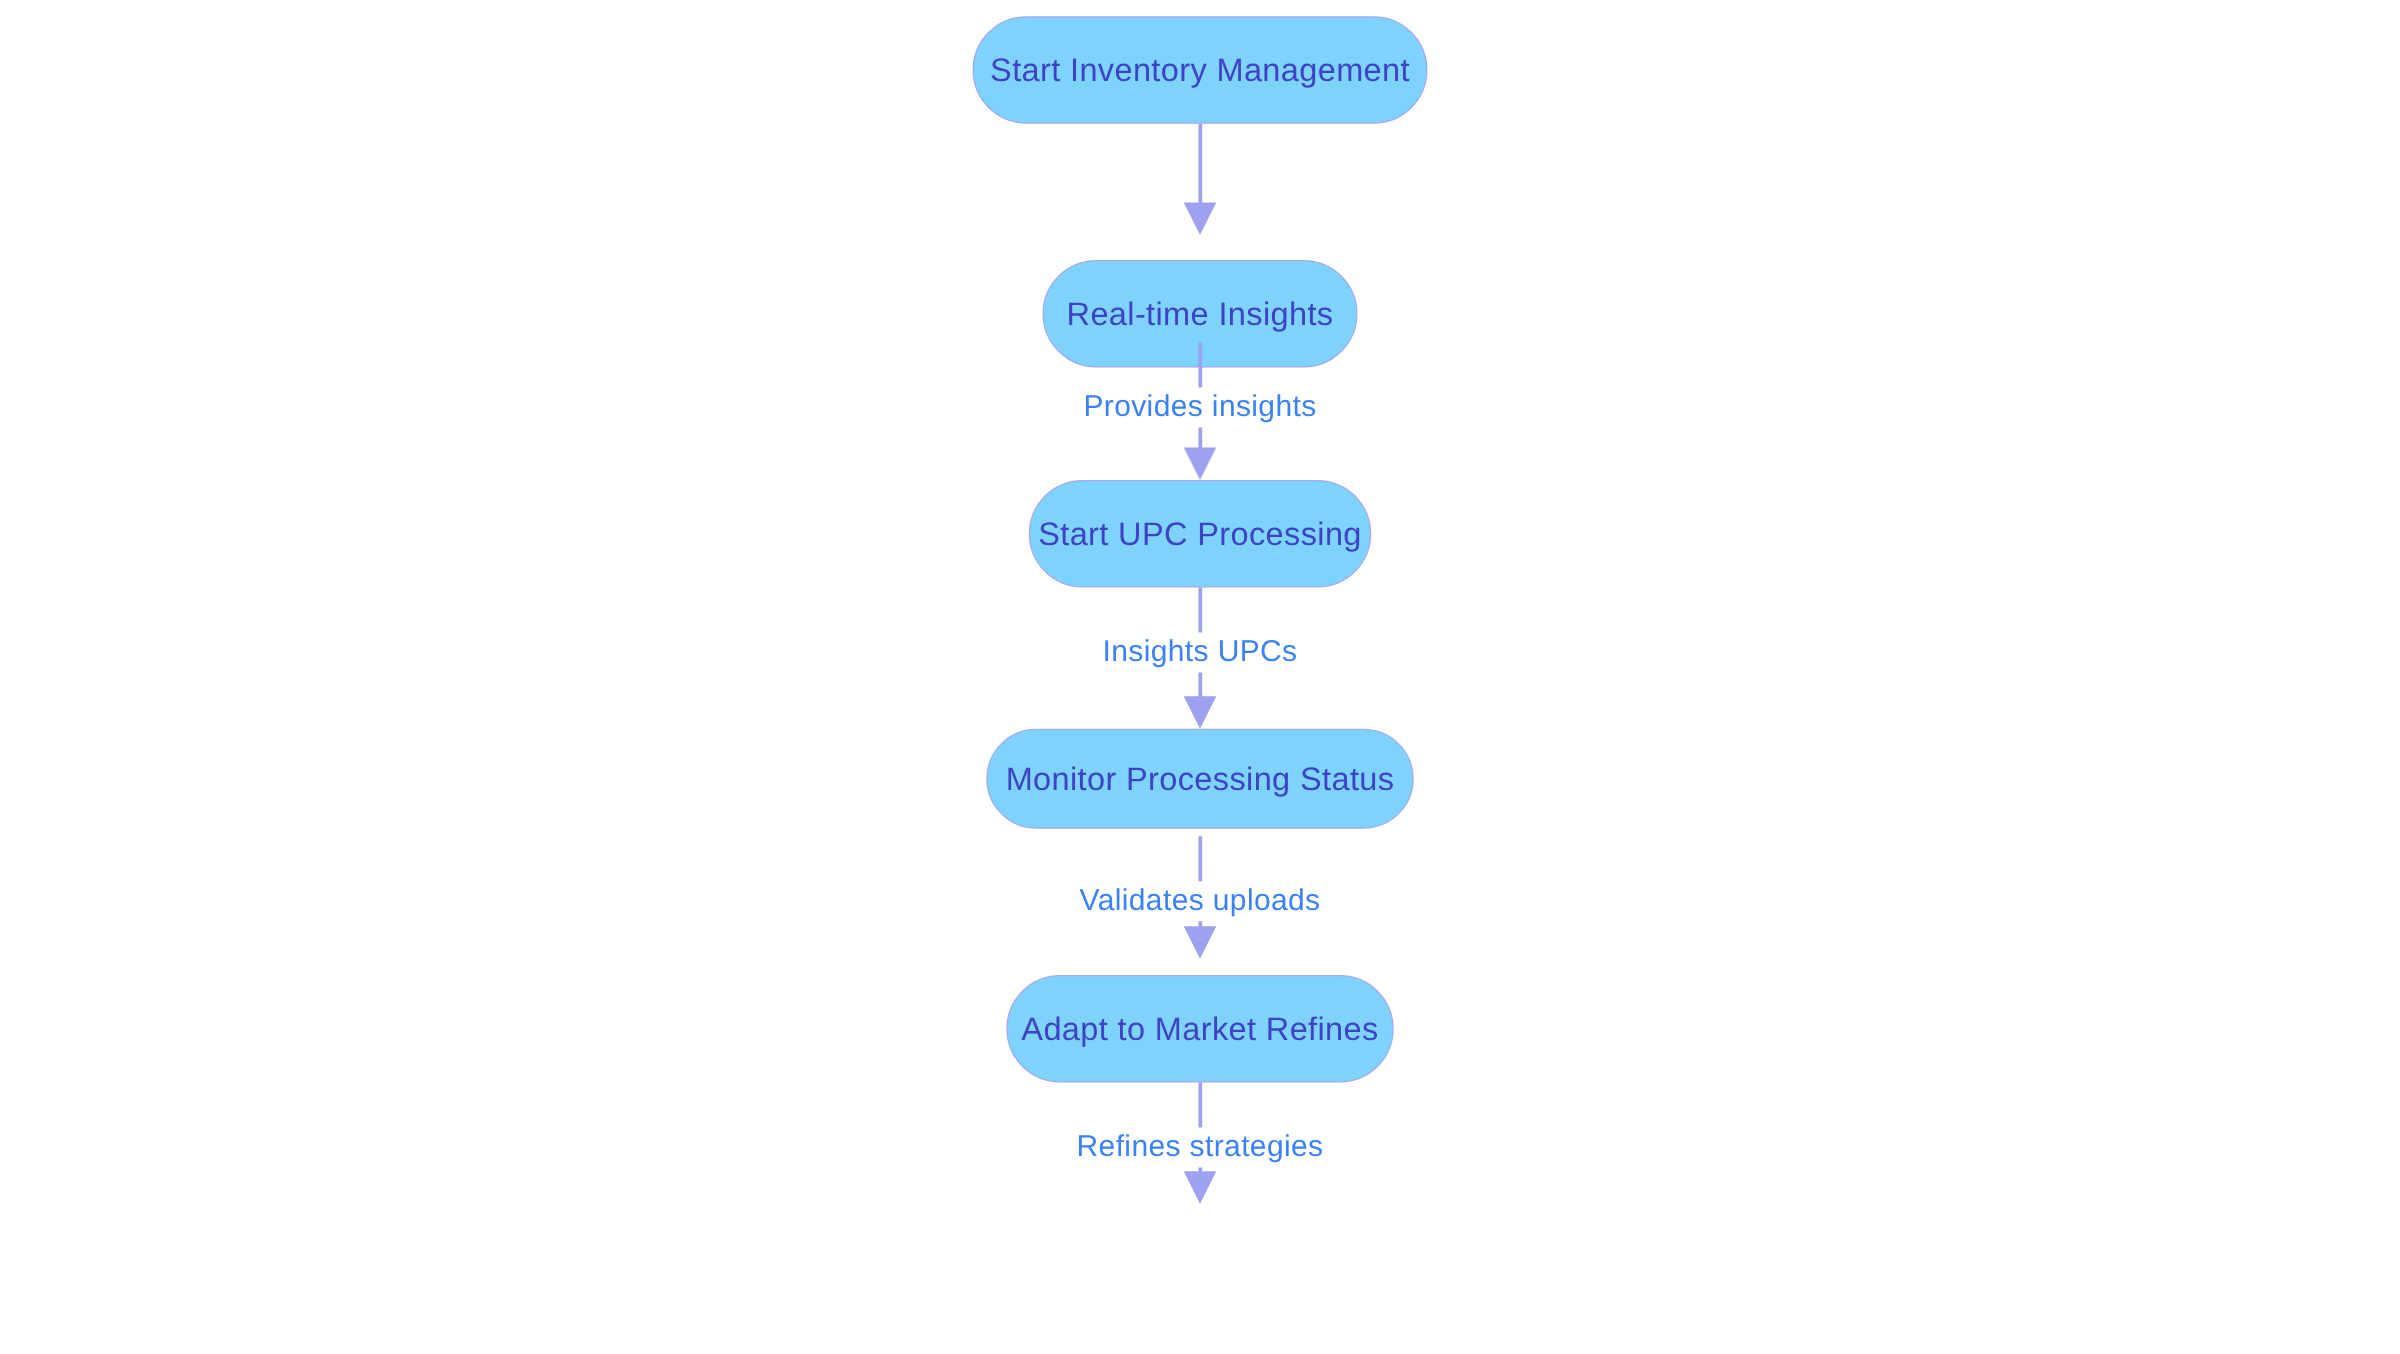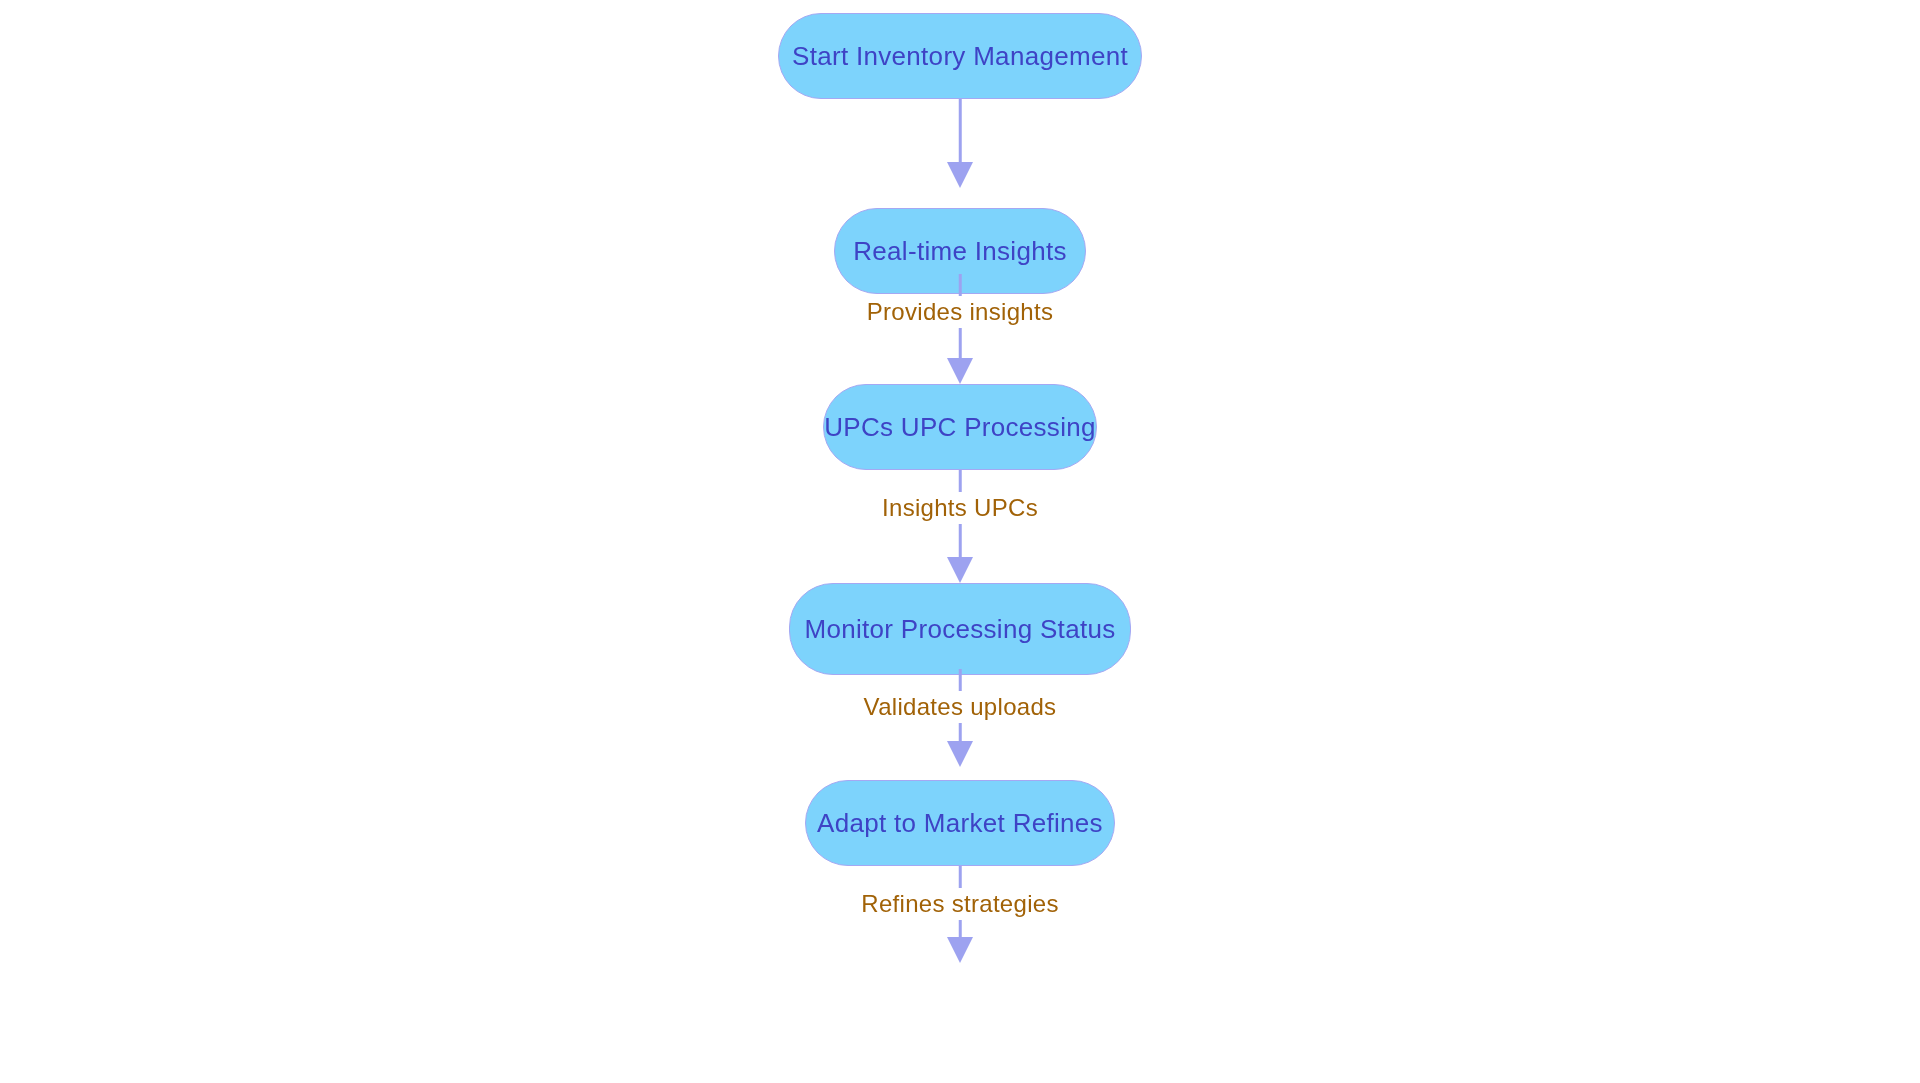--- a/index.html
+++ b/index.html
@@ -26,21 +26,21 @@
     font-size: 26px;
     letter-spacing: 0.3px;
     border-radius: 44px;
     box-sizing: border-box;
     text-align: center;
     white-space: nowrap;
   }
   #node-0 { left: 778px; top: 13px;  width: 364px; height: 86px; }
   #node-1 { left: 834px; top: 188px; width: 252px; height: 86px; margin-top: 20px; }
   #node-2 { left: 823px; top: 384px; width: 274px; height: 86px; }
-  #node-3 { left: 789px; top: 583px; width: 342px; height: 92px; }
+  #node-3 { left: 789px; top: 583px; width: 342px; height: 80px; }
   #node-4 { left: 805px; top: 780px; width: 310px; height: 86px; }
   #node-5 { left: 908px; top: 977px; width: 104px; height: 104px; border-radius: 50%; }
 
   .edge {
     position: absolute;
     left: 946px;
     width: 28px;
   }
   #edge-0 { top: 99px;  height: 89px;  }
   #edge-1 { top: 274px; height: 110px; }
@@ -64,24 +64,24 @@
     bottom: 0;
     width: 0;
     height: 0;
     border-left: 13px solid transparent;
     border-right: 13px solid transparent;
     border-top: 26px solid #9da2f0;
   }
   .edge .edge-label {
     position: absolute;
     left: 50%;
-    top: 38px;
+    top: 52px;
     transform: translate(-50%, -50%);
     background: #ffffff;
-    color: #a16207;
+    color: #3b82f6;
     font-size: 24px;
     letter-spacing: 0.3px;
     padding: 2px 8px;
     white-space: nowrap;
   }
 </style>
 </head>
 <body>
 
 <div class="canvas">
@@ -99,21 +99,21 @@
     <span>Real-time Insights</span>
   </div>
 
   <div class="edge" id="edge-1">
     <div class="line"></div>
     <div class="arrowhead"></div>
     <span class="edge-label">Provides insights</span>
   </div>
 
   <div class="node" id="node-2">
-    <span>UPCs UPC Processing</span>
+    <span>Start UPC Processing</span>
   </div>
 
   <div class="edge" id="edge-2">
     <div class="line"></div>
     <div class="arrowhead"></div>
     <span class="edge-label">Insights UPCs</span>
   </div>
 
   <div class="node" id="node-3">
     <span>Monitor Processing Status</span>

